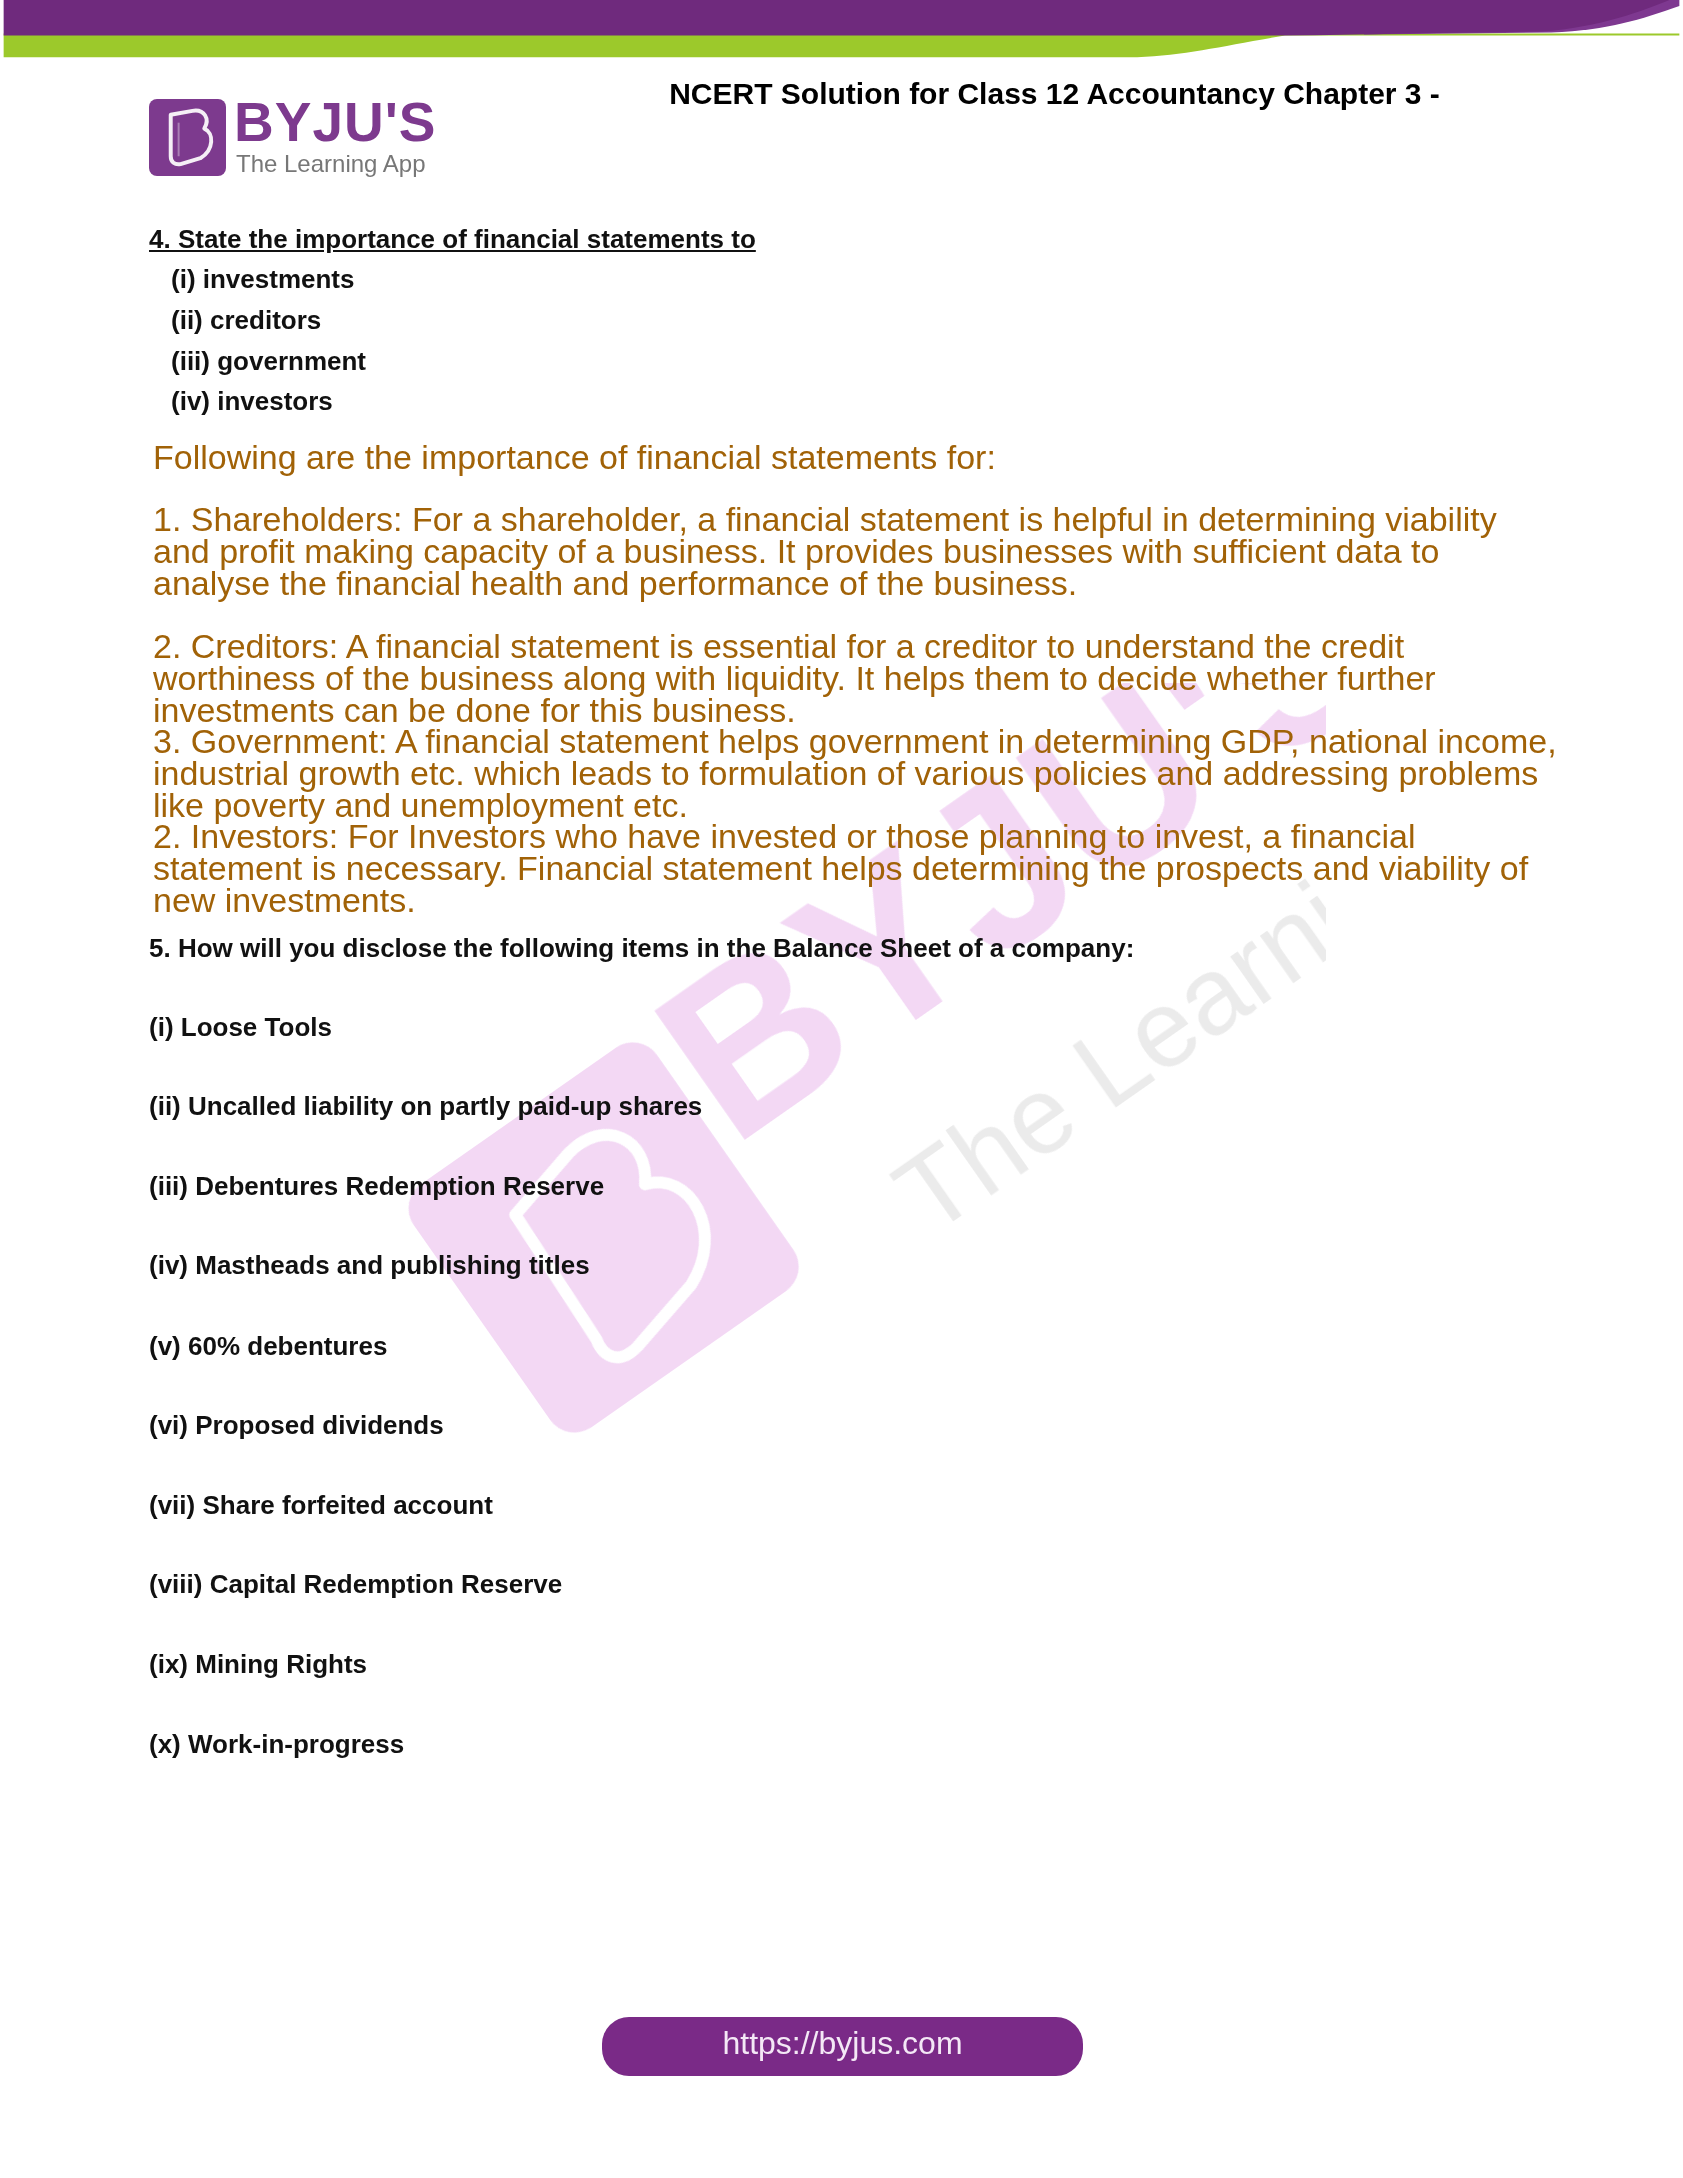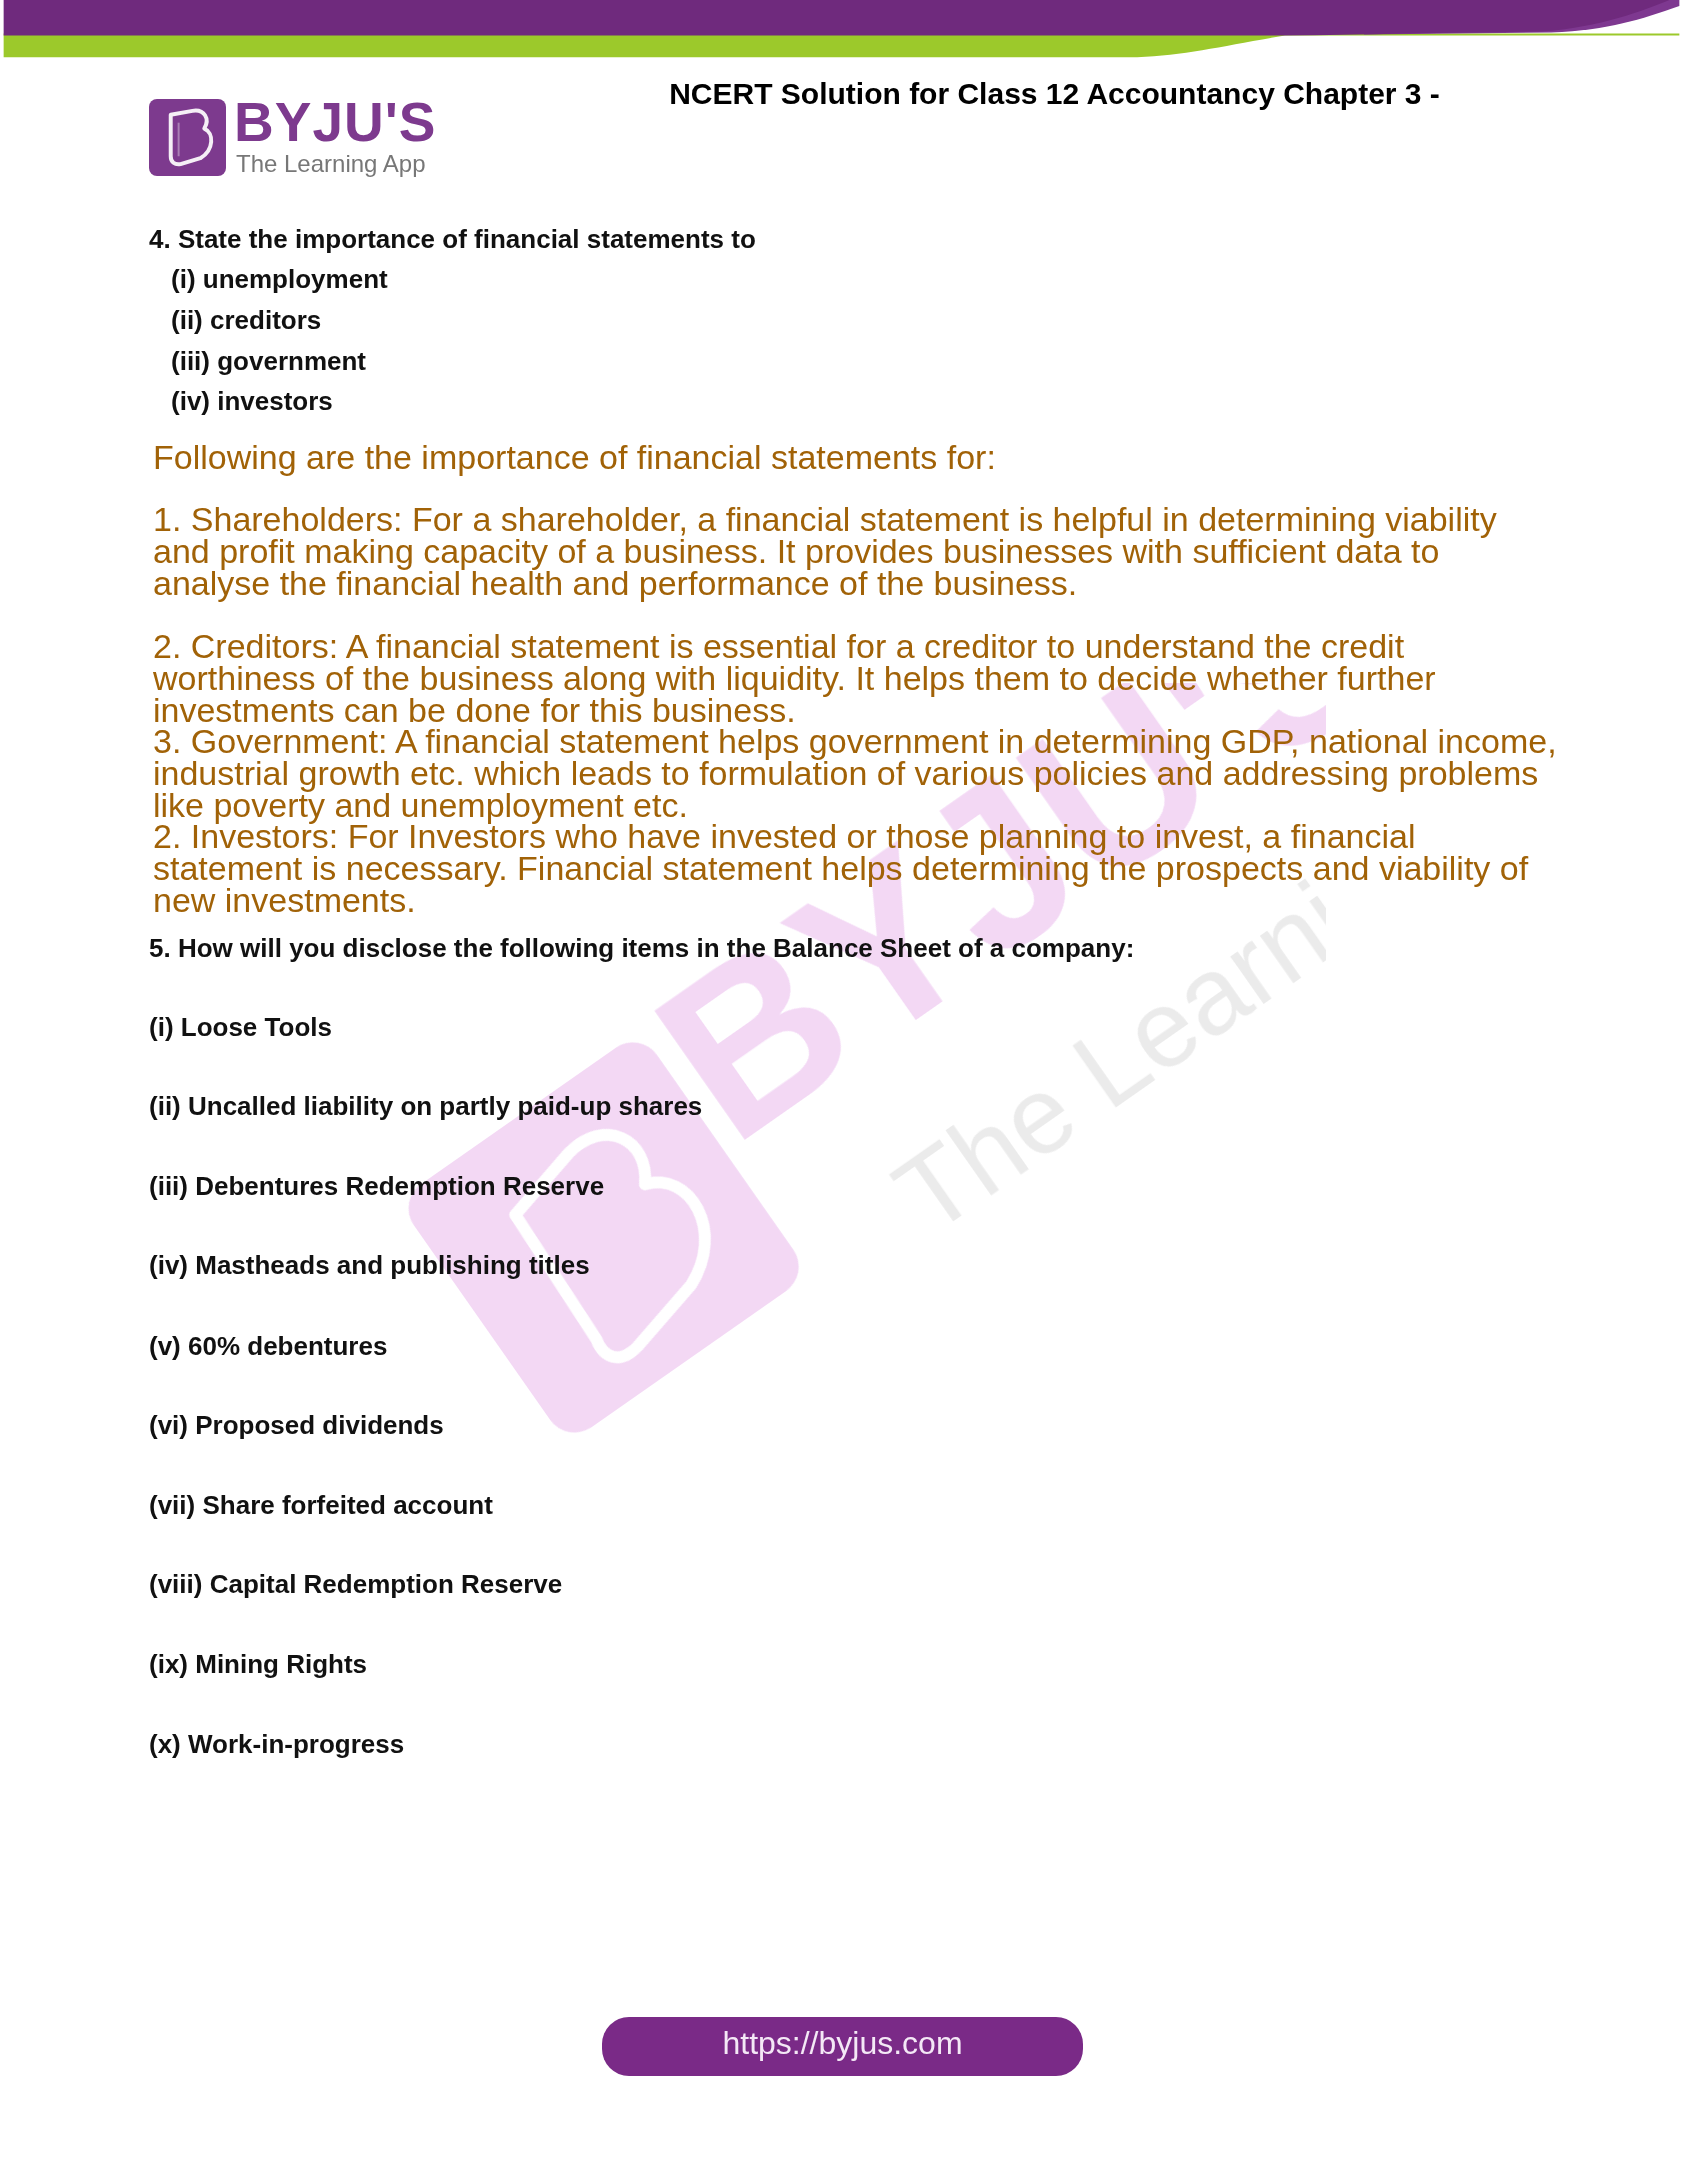--- a/index.html
+++ b/index.html
@@ -77,22 +77,22 @@
       </g>
 
       <text x="0" y="0" transform="translate(360,470) rotate(-35)" font-family="Liberation Sans, sans-serif" font-weight="bold" font-size="230" fill="#e9b8ec">BYJU'S</text>
     </g>
     <text x="0" y="0" transform="translate(560,560) rotate(-35)" font-family="Liberation Sans, sans-serif" font-size="110" fill="#d8d8d8" opacity="0.5">The Learning App</text>
   </svg>
 </div>
 
 <div class="content">
 
-  <div class="q-title" style="top:224px;">4. State the importance of financial statements to</div>
-  <div class="q-sub" style="top:264px;">(i) unemployment</div>
+  <div class="q-title" style="top:224px;text-decoration:underline;">4. State the importance of financial statements to</div>
+  <div class="q-sub" style="top:264px;">(i) investments</div>
   <div class="q-sub" style="top:305px;">(ii) creditors</div>
   <div class="q-sub" style="top:346px;">(iii) government</div>
   <div class="q-sub" style="top:386px;">(iv) investors</div>
 
   <div class="para" style="top:441px;">Following are the importance of financial statements for:</div>
   <div class="para" style="top:503px;">1. Shareholders: For a shareholder, a financial statement is helpful in determining viability and profit making capacity of a business. It provides businesses with sufficient data to analyse the financial health and performance of the business.</div>
   <div class="para" style="top:630px;">2. Creditors: A financial statement is essential for a creditor to understand the credit worthiness of the business along with liquidity. It helps them to decide whether further investments can be done for this business.</div>
   <div class="para" style="top:725px;">3. Government: A financial statement helps government in determining GDP, national income, industrial growth etc. which leads to formulation of various policies and addressing problems like poverty and unemployment etc.</div>
   <div class="para" style="top:820px;">2. Investors: For Investors who have invested or those planning to invest, a financial statement is necessary. Financial statement helps determining the prospects and viability of new investments.</div>
 

